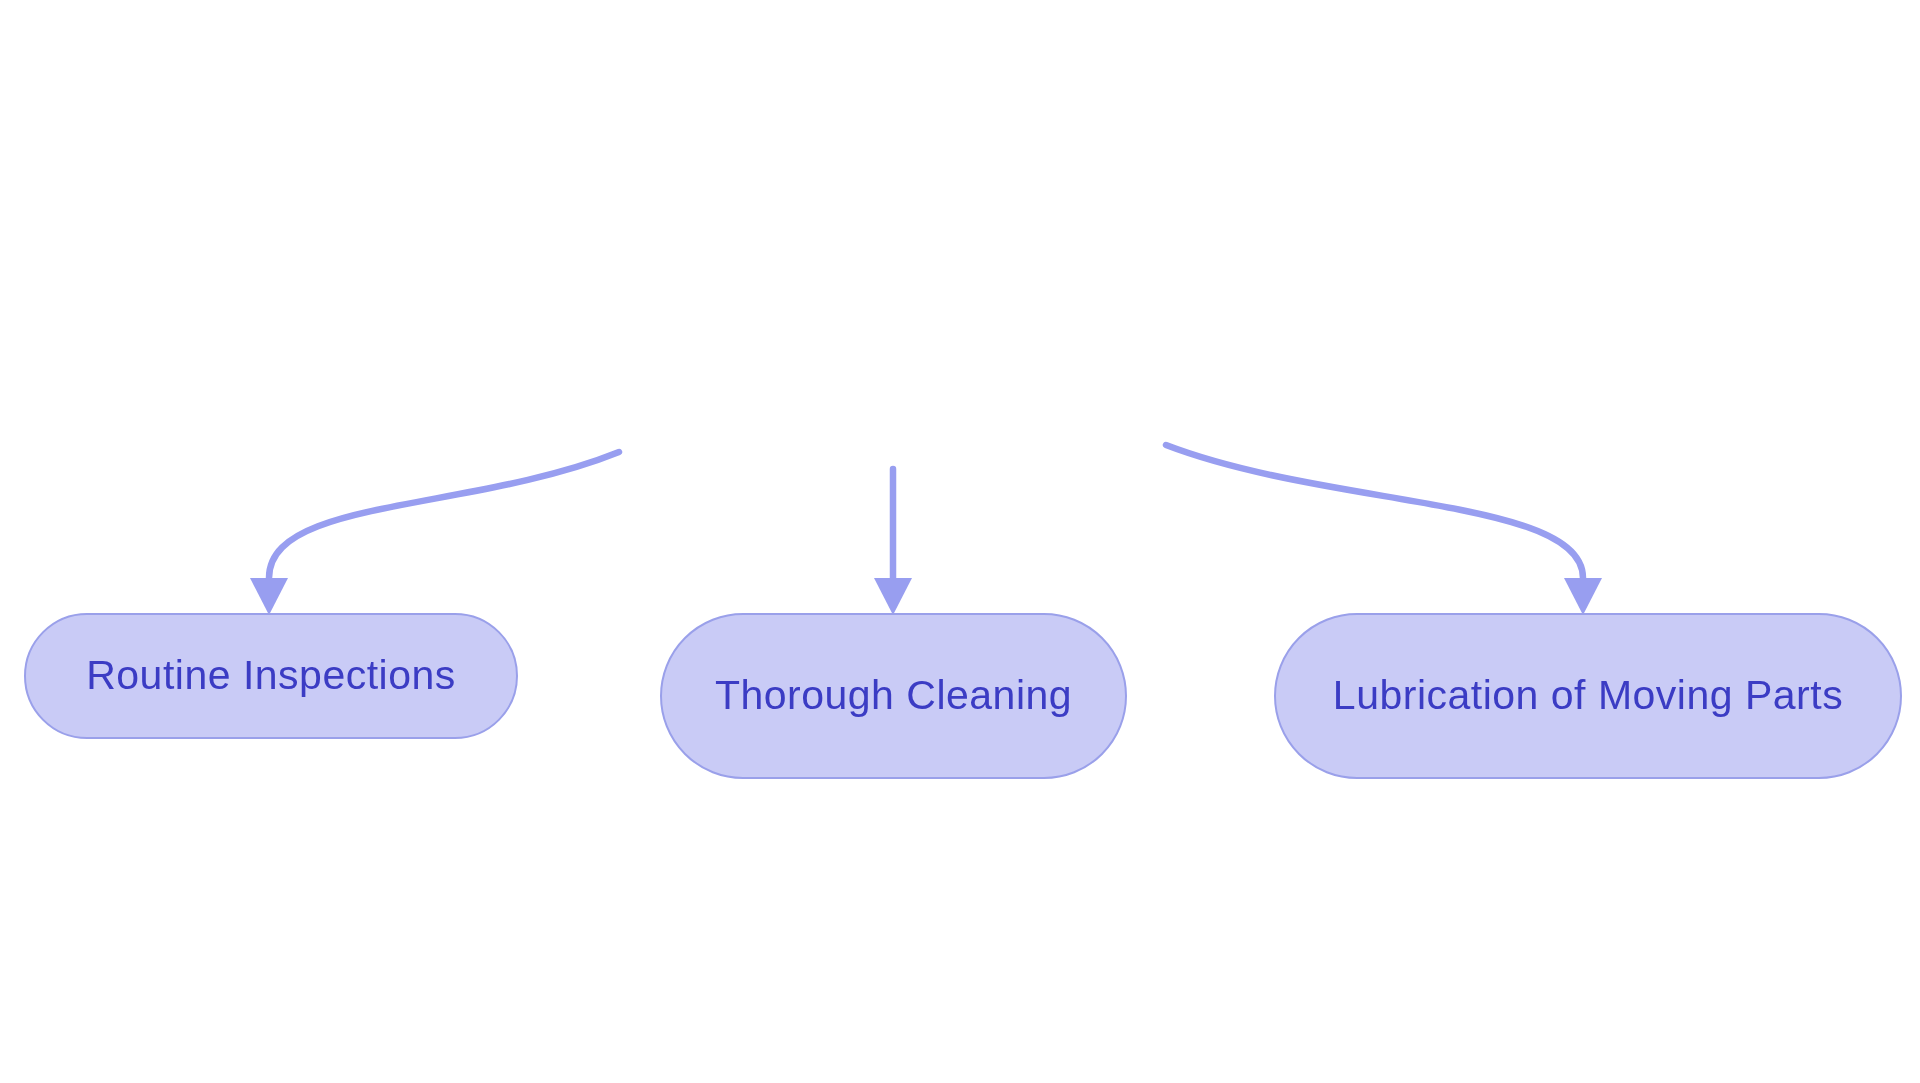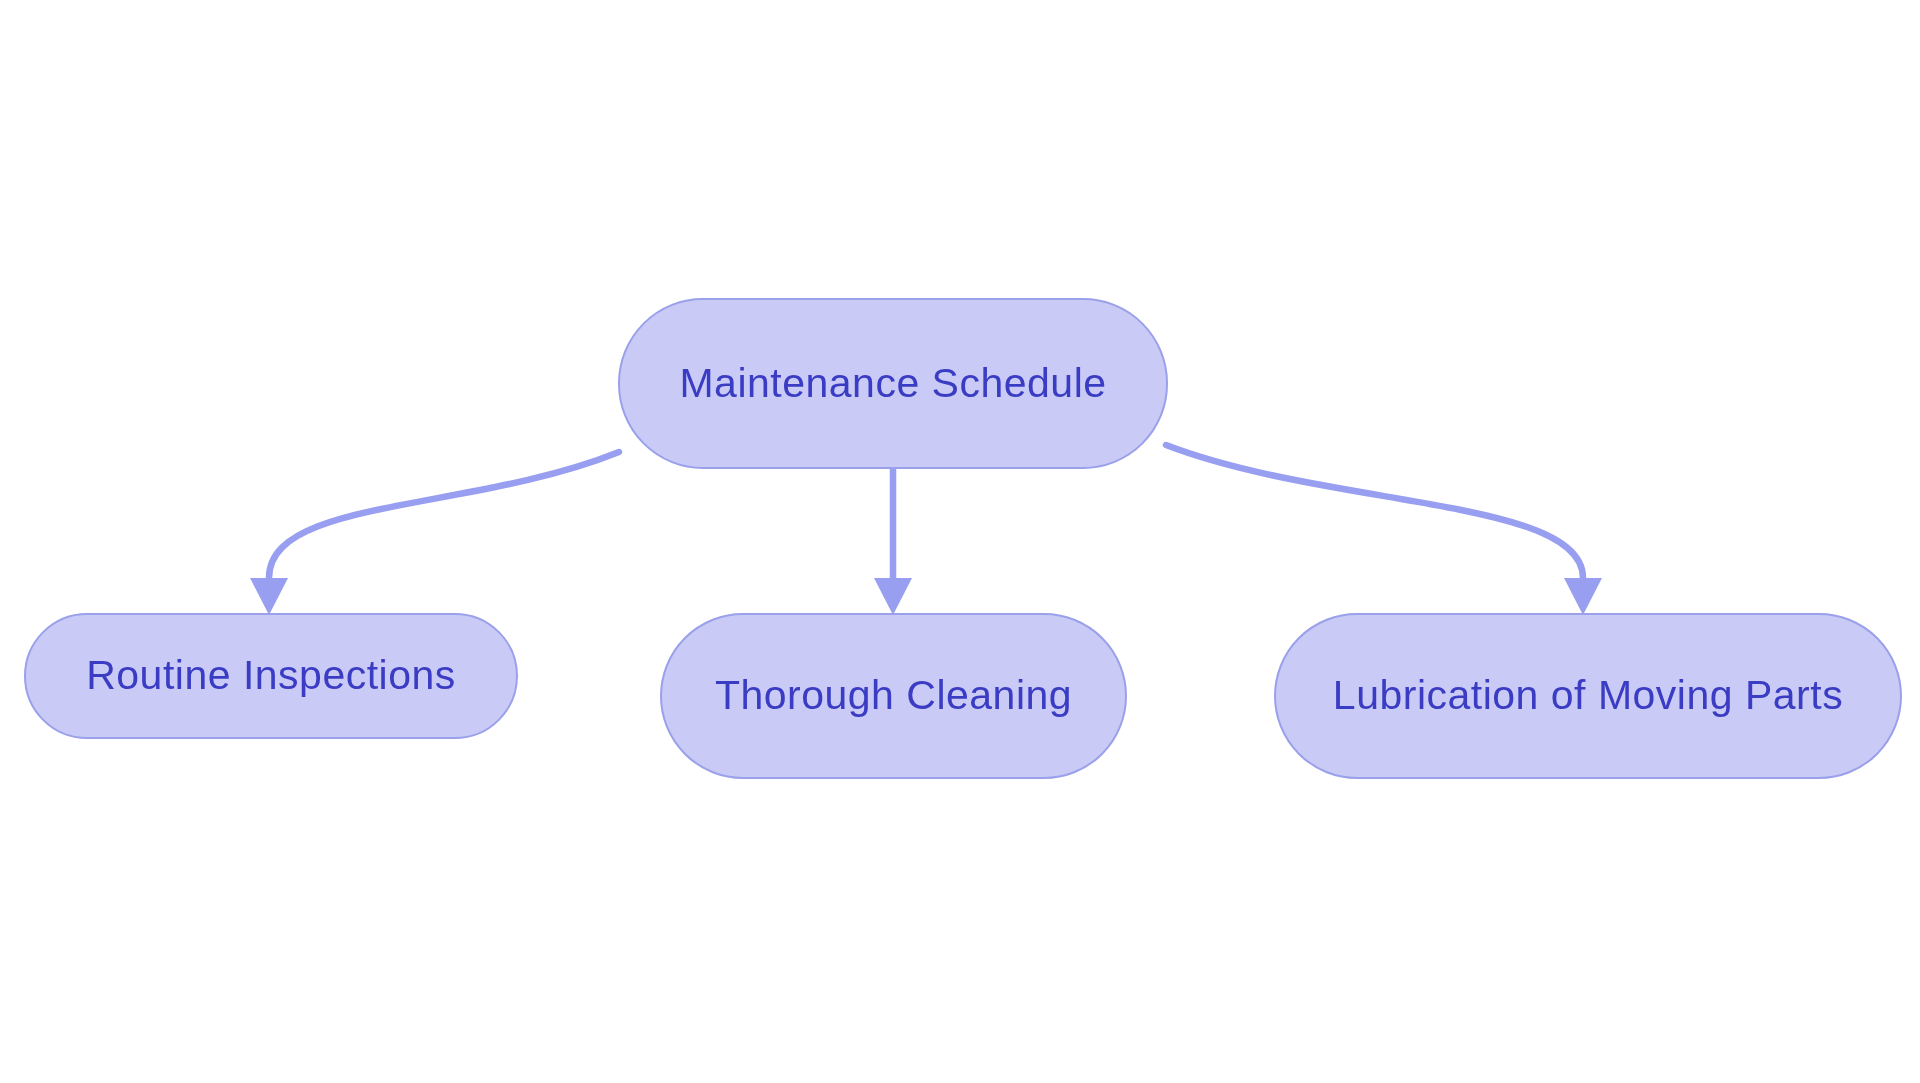--- a/index.html
+++ b/index.html
@@ -69,23 +69,20 @@
     <path class="edge-path" d="M 619 452 C 470 512, 269 498, 269 578"></path>
     <polygon class="arrowhead" points="250,578 288,578 269,615"></polygon>
 
     <path class="edge-path" d="M 893 469 L 893 578"></path>
     <polygon class="arrowhead" points="874,578 912,578 893,615"></polygon>
 
     <path class="edge-path" d="M 1166 445 C 1330 508, 1583 498, 1583 578"></path>
     <polygon class="arrowhead" points="1564,578 1602,578 1583,615"></polygon>
   </svg>
 
-  <div class="node node-root">
-    <span class="node-label">Maintenance Schedule</span>
-  </div>
 
   <div class="node node-c1">
     <span class="node-label">Routine Inspections</span>
   </div>
 
   <div class="node node-c3">
     <span class="node-label">Lubrication of Moving Parts</span>
   </div>
 
   <div class="node node-c2">

